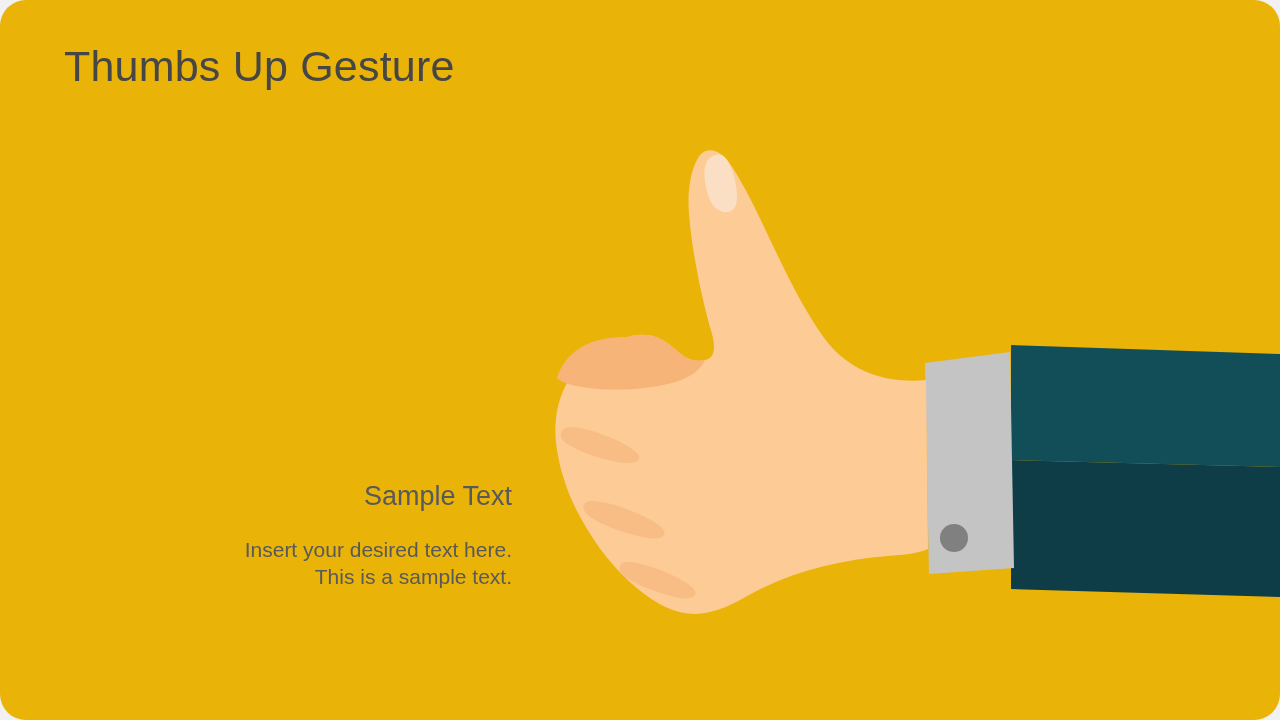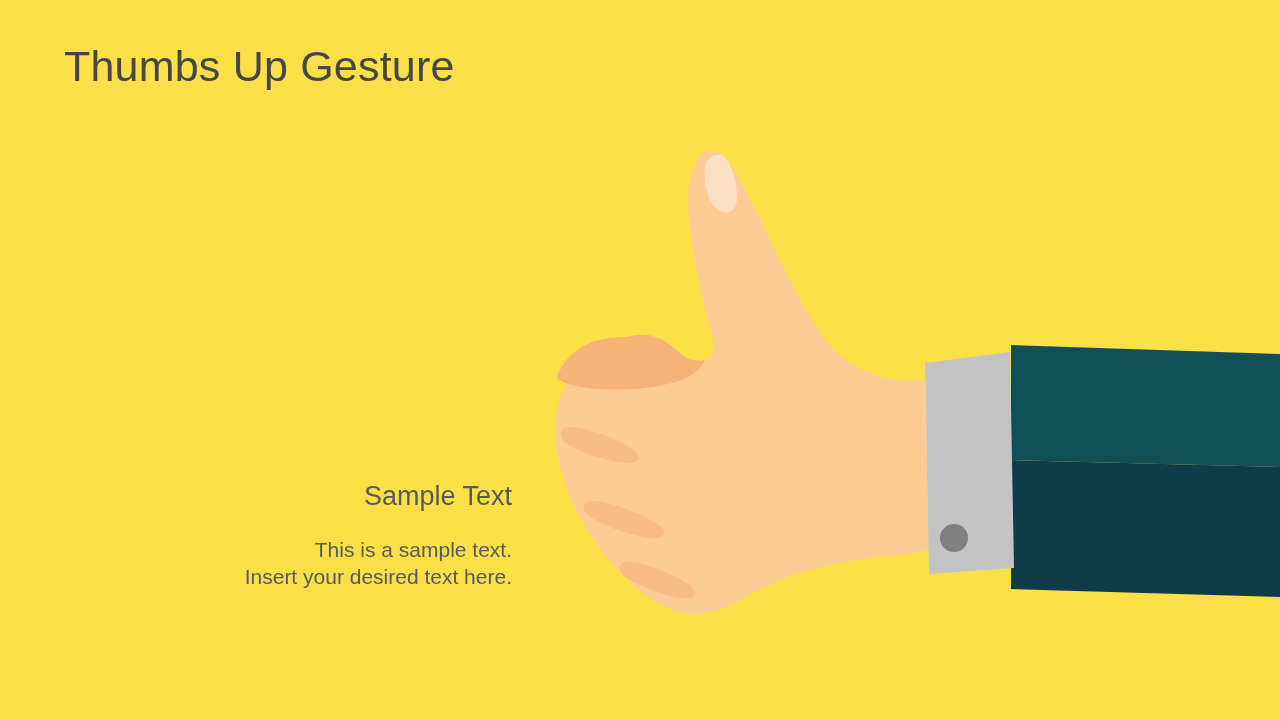--- a/index.html
+++ b/index.html
@@ -11,22 +11,23 @@
     height: 720px;
     overflow: hidden;
     font-family: "Liberation Sans", sans-serif;
     background: #f1f1f1;
   }
 
   #slide {
     position: relative;
     width: 1280px;
     height: 720px;
-    background: #fde047;
+    background: #eab308;
     overflow: hidden;
+    border-radius: 26px;
   }
 
   
   #slide-title {
     position: absolute;
     left: 64px;
     top: 42px;
     font-size: 43px;
     font-weight: 300;
     letter-spacing: 0.2px;
@@ -156,18 +157,18 @@
                  C 617,571 618,562 627,562 Z" fill="#f7bd84"></path>
       </g>
     </svg>
   </div>
 
   <div id="slide-title">Thumbs Up Gesture</div>
 
   <div id="text-block">
     <div id="sample-heading">Sample Text</div>
     <div id="sample-body">
+      <span class="body-line">Insert your desired text here.</span>
       <span class="body-line">This is a sample text.</span>
-      <span class="body-line">Insert your desired text here.</span>
     </div>
   </div>
 
 </div>
 
 </body></html>

